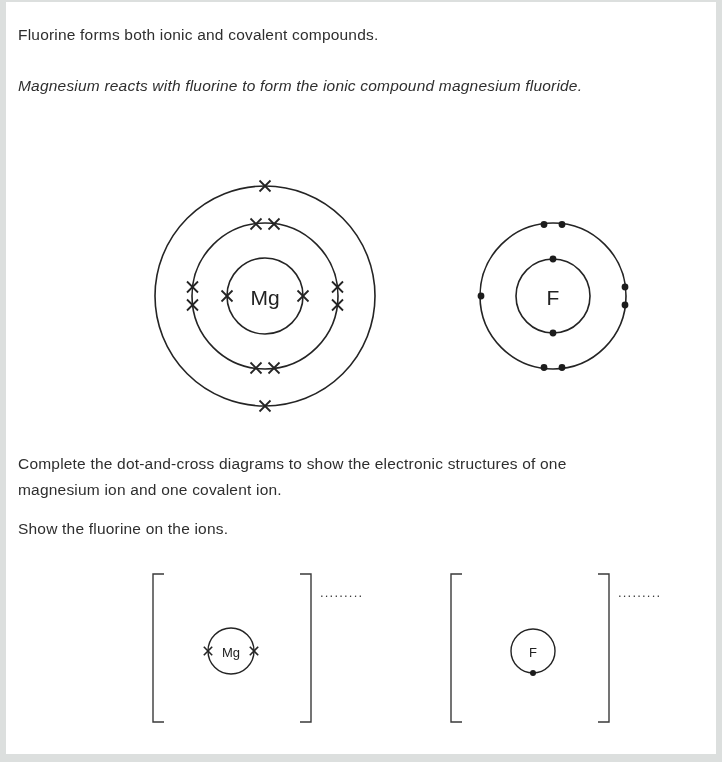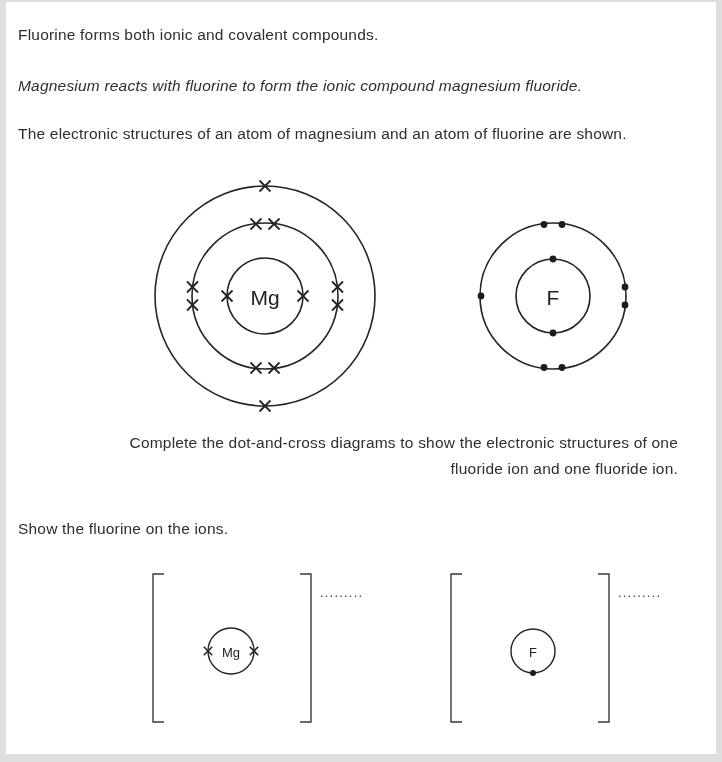--- a/index.html
+++ b/index.html
@@ -42,21 +42,20 @@
         </g>
         <g id="cross-sm">
           <line x1="-4.2" y1="-4.2" x2="4.2" y2="4.2"></line>
           <line x1="-4.2" y1="4.2" x2="4.2" y2="-4.2"></line>
         </g>
       </defs>
     </svg>
 
     <div class="para" style="top:20px;">Fluorine forms both ionic and covalent compounds.</div>
     <div class="para" style="top:71px;font-style:italic;">Magnesium reacts with fluorine to form the ionic compound magnesium fluoride.</div>
-    <div class="para" style="top:119px;">The electronic structures of an atom of magnesium and an atom of fluorine are shown.</div>
 
     <svg class="diagram" style="left:139px; top:169px;" width="240" height="250" viewBox="0 0 240 250">
       <g fill="none" stroke="#242424" stroke-width="1.6">
         <circle cx="120" cy="125" r="110"></circle>
         <circle cx="120" cy="125" r="73"></circle>
         <circle cx="120" cy="125" r="38"></circle>
       </g>
       <g stroke="#242424" stroke-width="1.8">
 
         <use href="#cross" x="82" y="125"></use>
@@ -91,23 +90,23 @@
         <circle cx="89" cy="8.5" r="3.4"></circle>
         <circle cx="71" cy="151.5" r="3.4"></circle>
         <circle cx="89" cy="151.5" r="3.4"></circle>
         <circle cx="152" cy="71" r="3.4"></circle>
         <circle cx="152" cy="89" r="3.4"></circle>
         <circle cx="8" cy="80" r="3.4"></circle>
       </g>
       <text x="80" y="81" font-size="21" text-anchor="middle" dominant-baseline="central">F</text>
     </svg>
 
-    <div class="para para-wrap" style="top:428px;text-align:right;">
+    <div class="para para-wrap" style="top:449px;">
       <div>Complete the dot-and-cross diagrams to show the electronic structures of one</div>
-      <div>fluoride ion and one fluoride ion.</div>
+      <div>magnesium ion and one covalent ion.</div>
     </div>
     <div class="para" style="top:514px;">Show the fluorine on the ions.</div>
 
     <svg class="diagram" style="left:139px; top:568px;" width="230" height="160" viewBox="0 0 230 160">
       <g fill="none" stroke="#3a3a3a" stroke-width="1.4">
         <path d="M19 4 H8 V152 H19"></path>
         <path d="M155 4 H166 V152 H155"></path>
         <circle cx="86" cy="81" r="23" stroke="#242424"></circle>
       </g>
       <g stroke="#242424" stroke-width="1.6">

